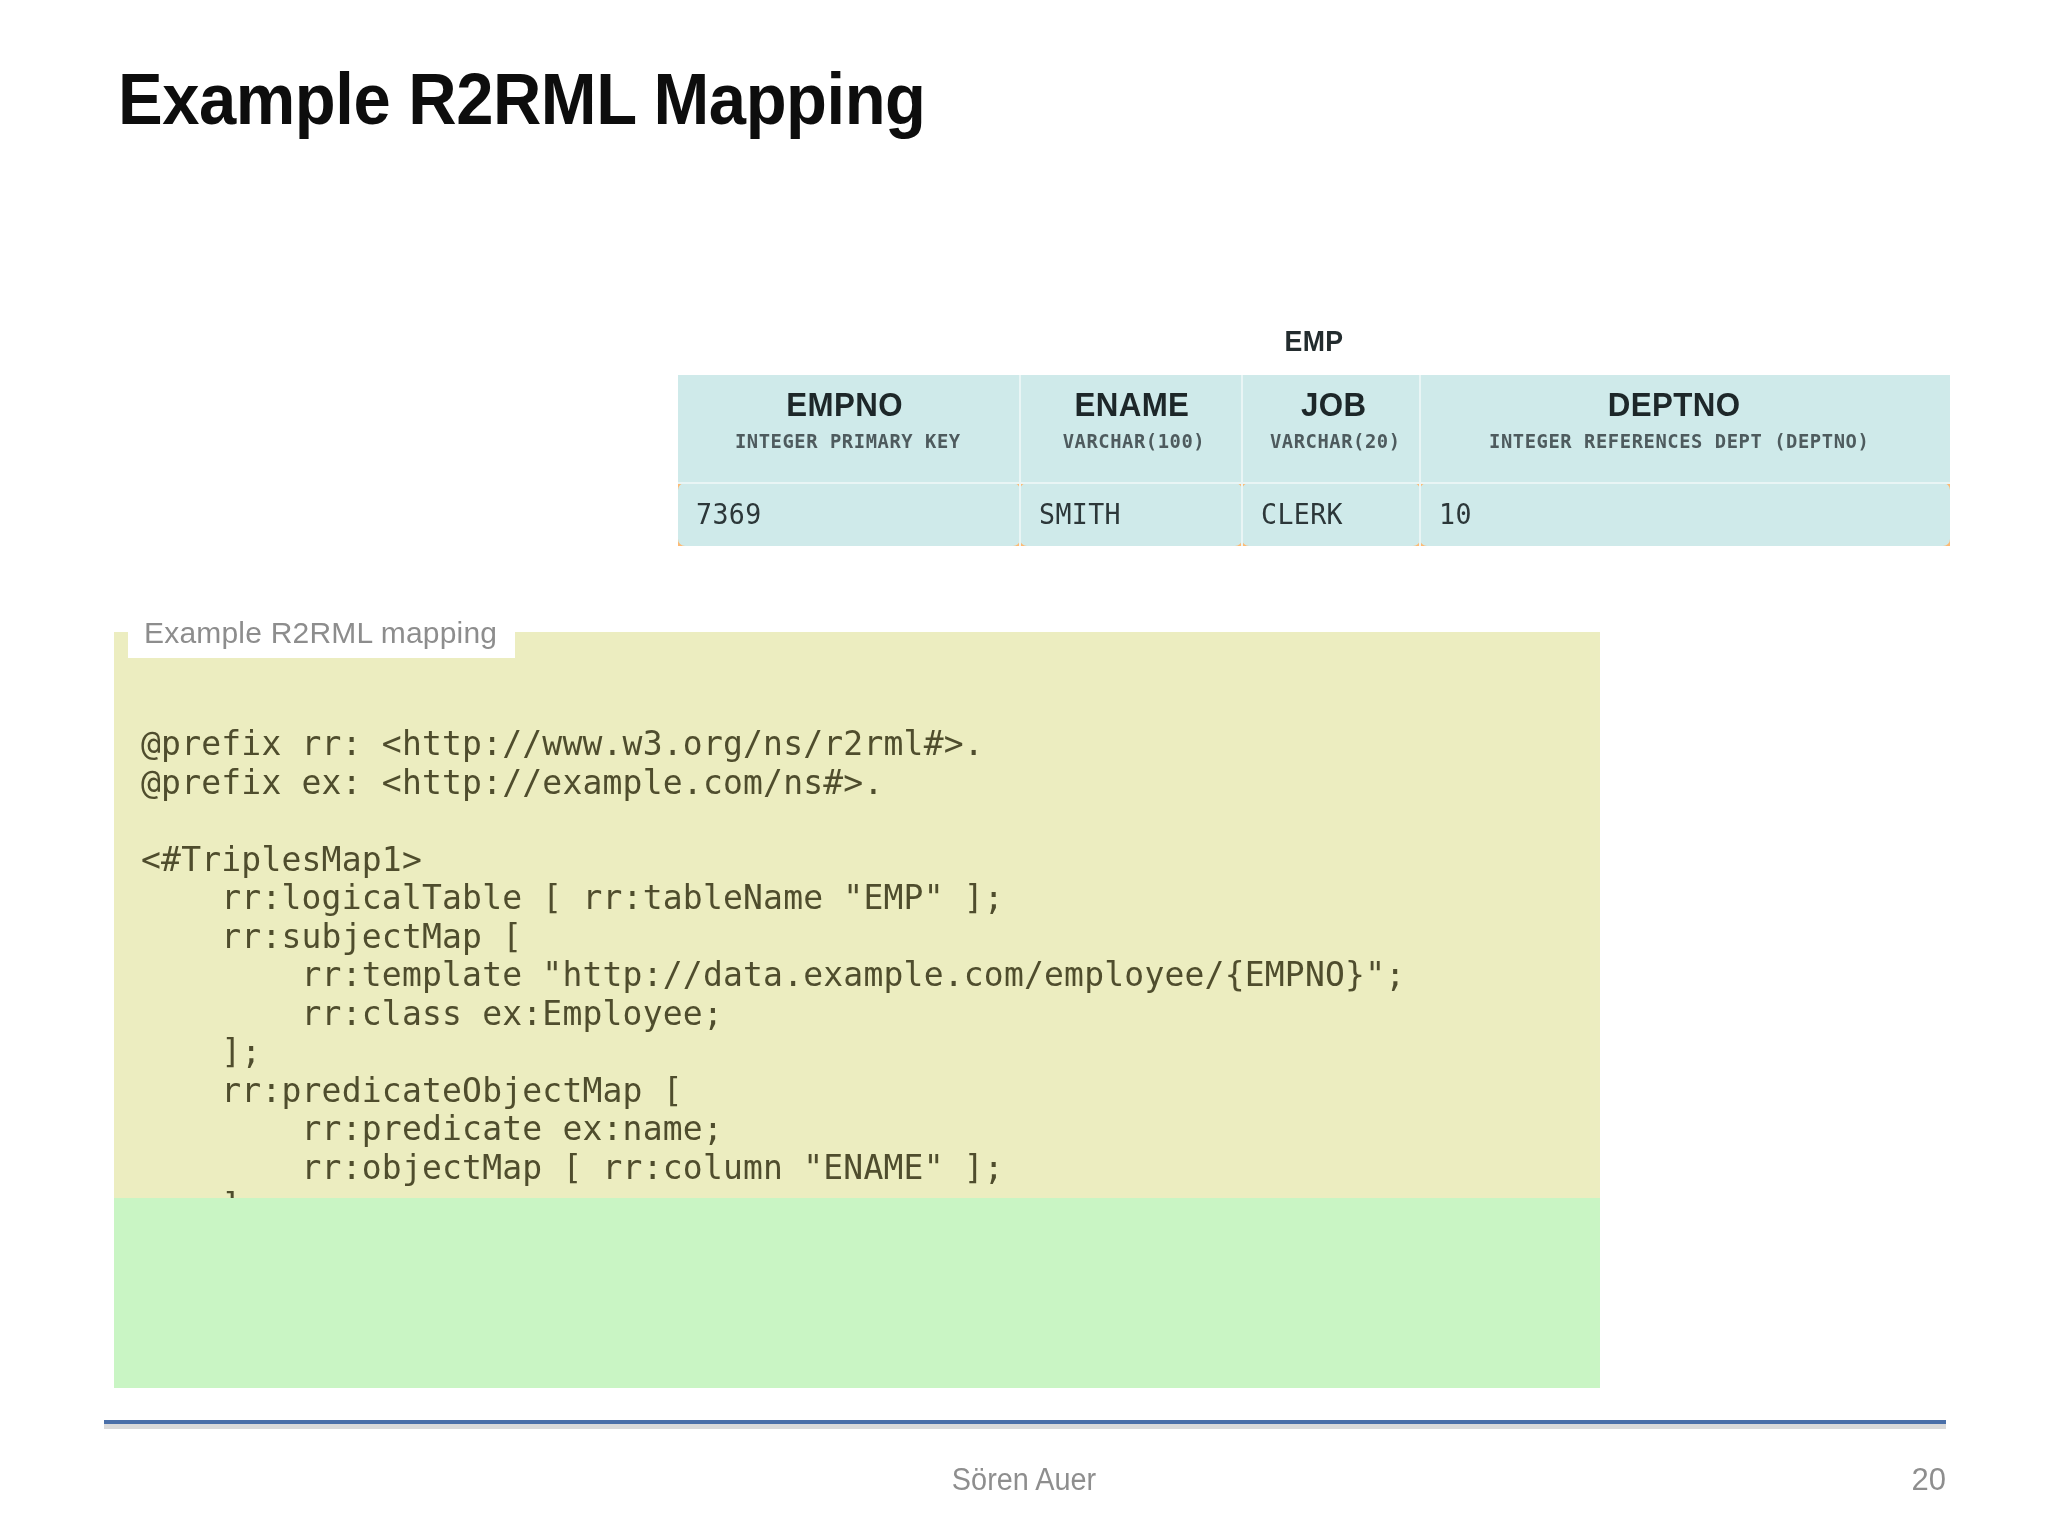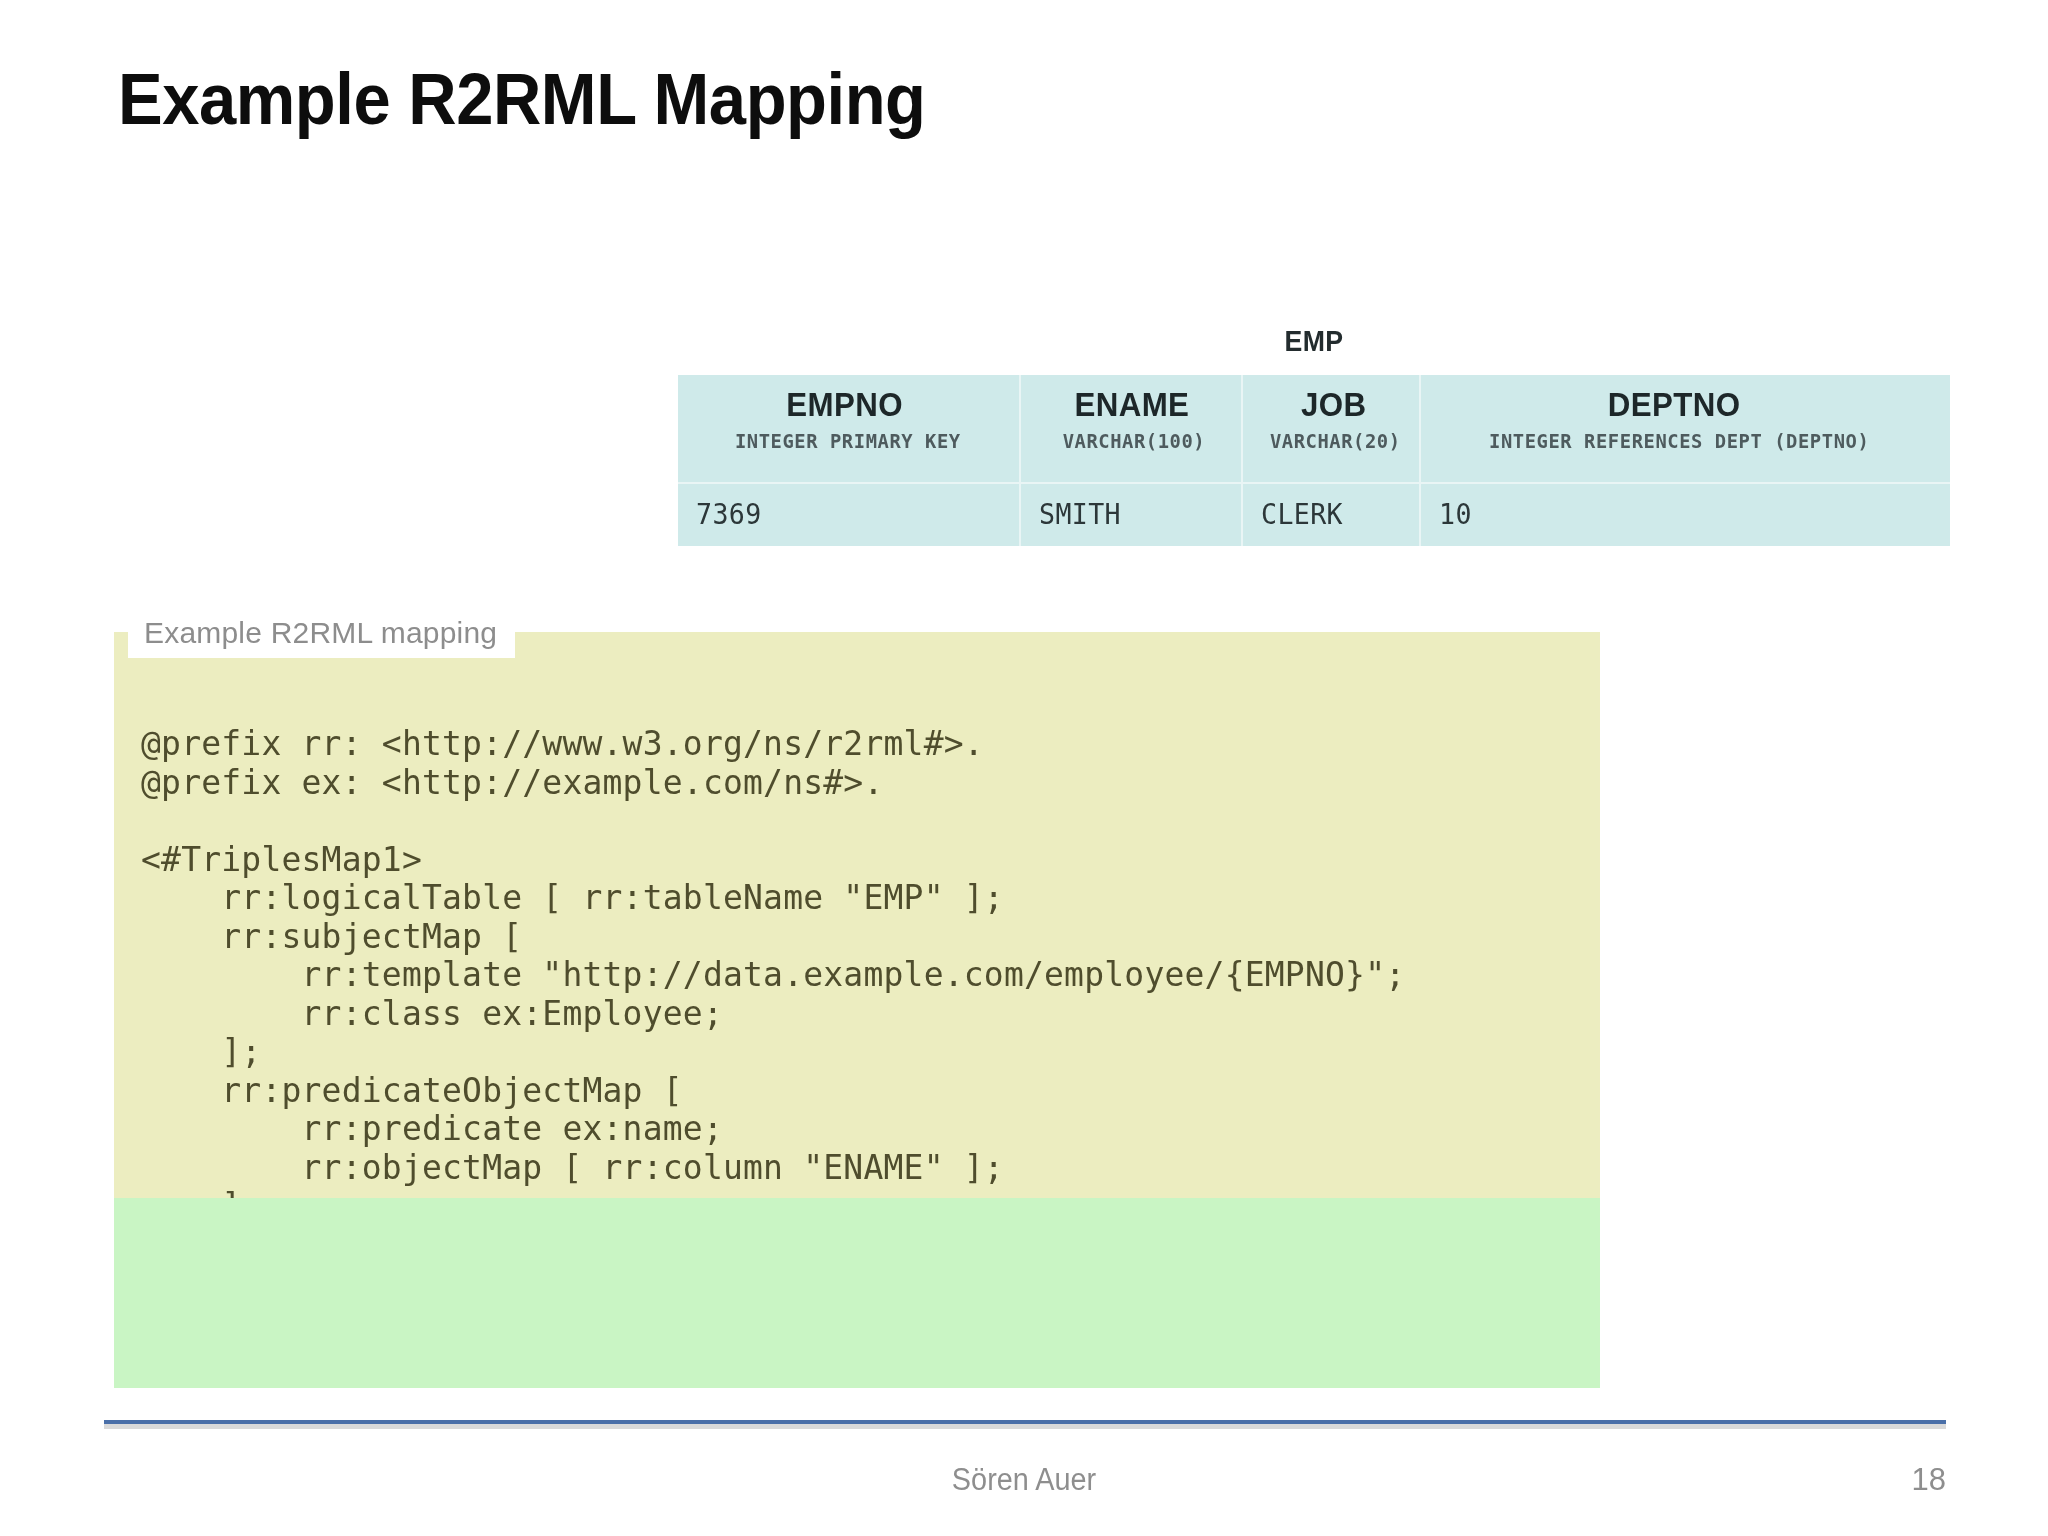--- a/index.html
+++ b/index.html
@@ -101,20 +101,21 @@
   .data-cell {
     height: 62px;
     padding: 0 0 0 18px !important;
     box-sizing: border-box;
     font-family: "DejaVu Sans Mono", monospace;
     font-size: 28px;
     color: #2c3739;
     line-height: 62px;
     letter-spacing: 0.4px;
     transform: none;
+    border-radius: 7px;
   }
   .data-cell span {
     display: inline-block;
     transform: scaleX(0.95);
     transform-origin: left center;
   }
 
   
   .code-panel {
     position: absolute;
@@ -285,13 +286,13 @@
     ].</pre>
 </div>
 
 <div id="output-panel" class="code-panel" style="height: 190px;">
   <div id="output-fill" style="height: 190px;"></div>
 </div>
 
 <div id="footer-rule"></div>
 <div id="footer-rule-shadow"></div>
 <div id="footer-author">Sören Auer</div>
-<div id="footer-page">18</div>
+<div id="footer-page">20</div>
 
 </body></html>

